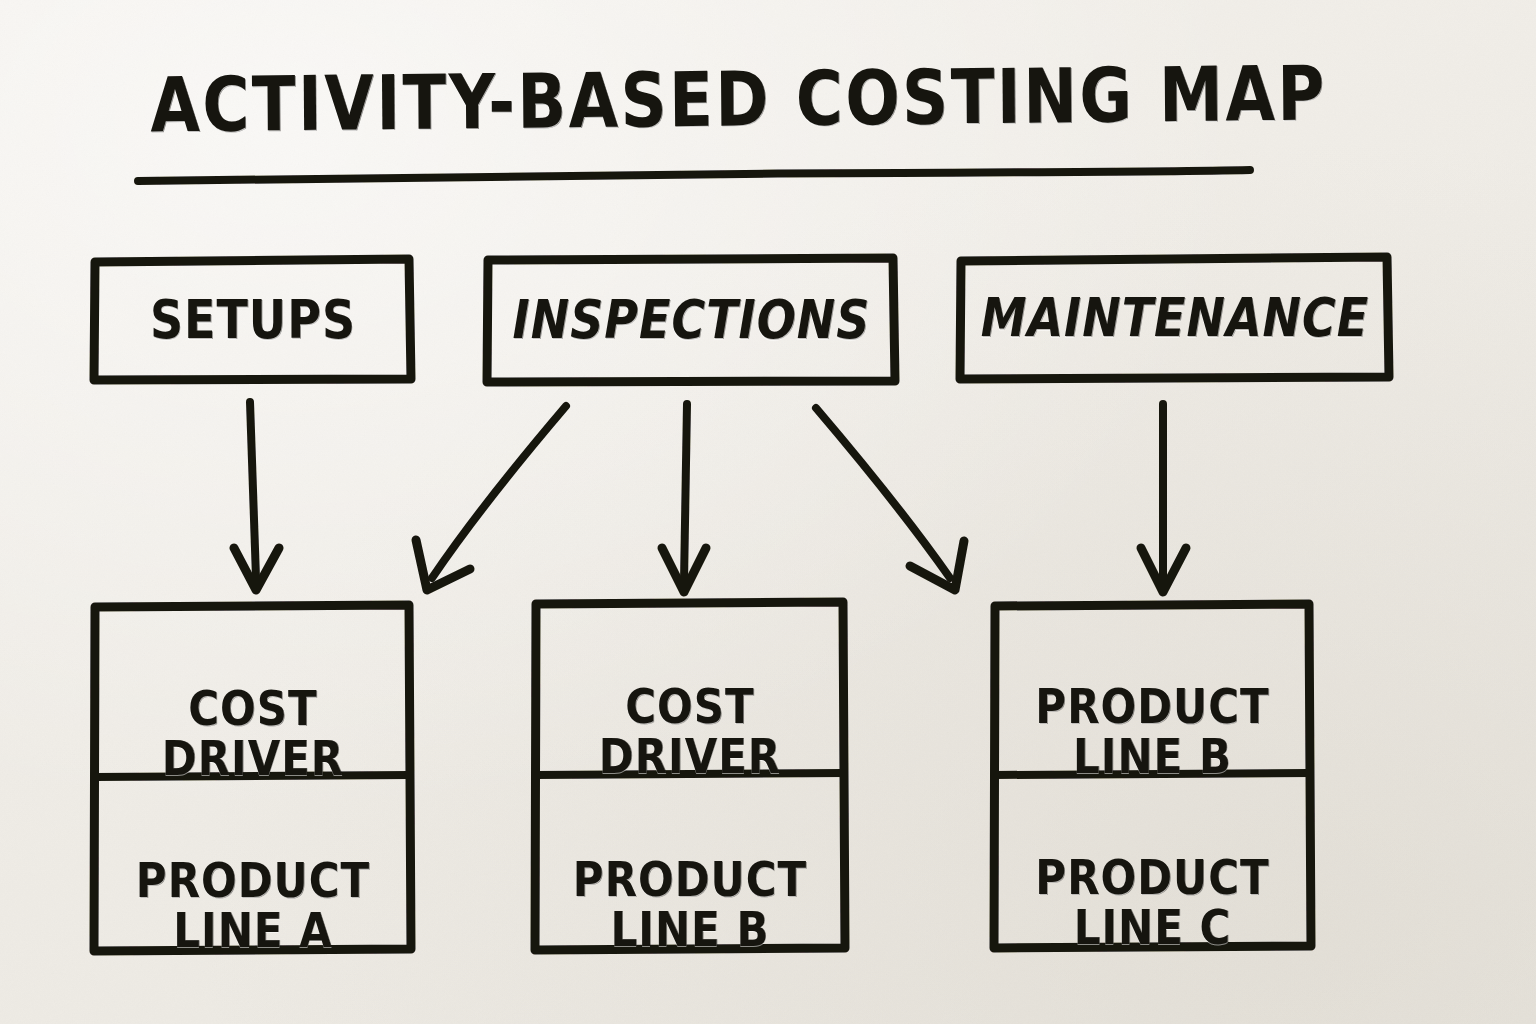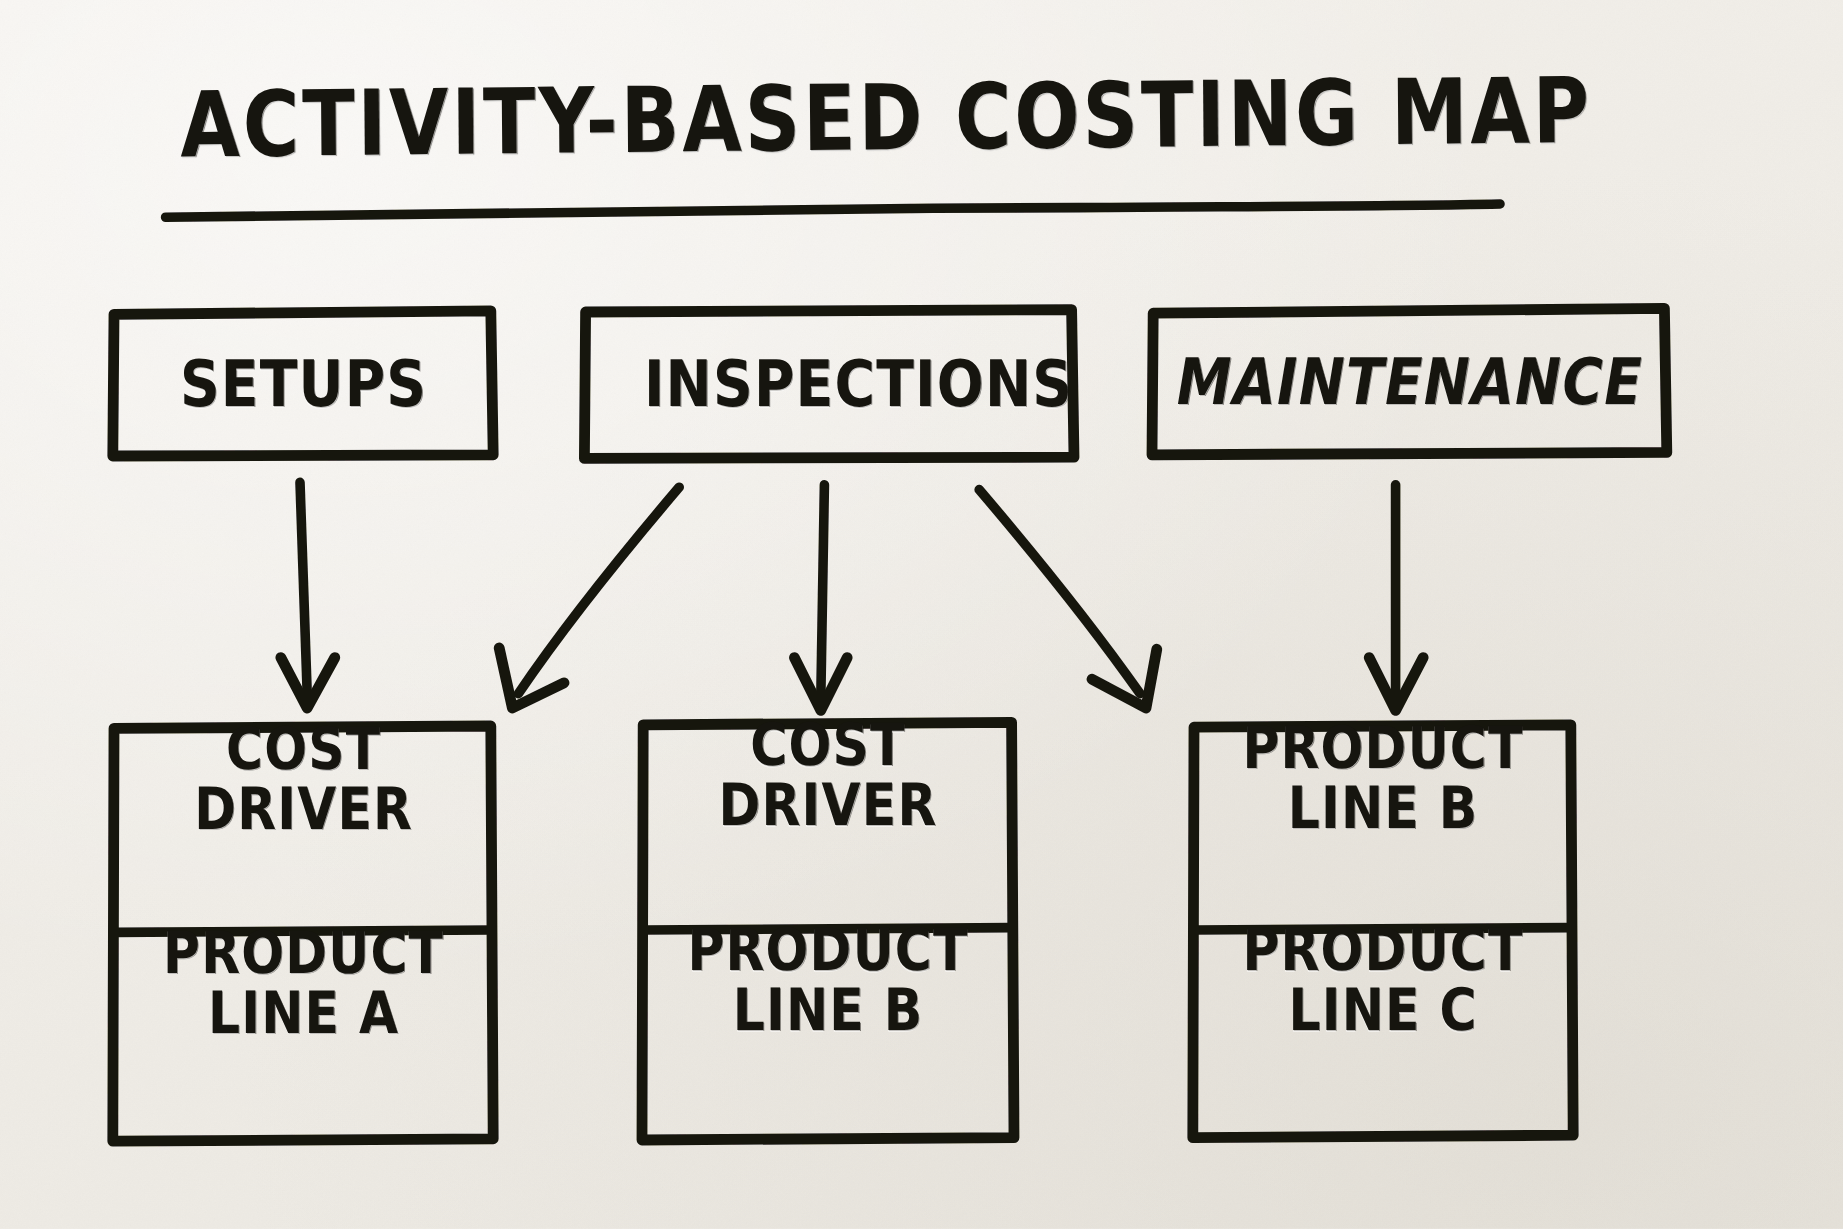--- a/index.html
+++ b/index.html
@@ -78,21 +78,21 @@
   }
 
   
   .activity .box-label { font-size: 46px; }
 
   
   .card-cell {
     position: absolute;
     box-sizing: border-box;
     display: flex;
-    align-items: flex-start;
+    align-items: flex-end;
     justify-content: center;
   }
   .card-cell .box-label { font-size: 42px; }
 </style>
 </head>
 <body>
 
 <div id="paper"></div>
 
 <svg id="grain" width="1536" height="1024">
@@ -159,21 +159,21 @@
 
   </g>
 </svg>
 
 <div class="title">ACTIVITY-BASED COSTING MAP</div>
 
 <div class="box activity" style="left:95px; top:260px; width:316px; height:120px;">
   <div class="box-label">SETUPS</div>
 </div>
 
-<div class="box activity" style="left:512px; top:258px; width:407px; height:124px;">
+<div class="box activity" style="left:488px; top:258px; width:407px; height:124px;font-style:italic;">
   <div class="box-label">INSPECTIONS</div>
 </div>
 
 <div class="box activity" style="left:961px; top:258px; width:428px; height:120px;font-style:italic;">
   <div class="box-label">MAINTENANCE</div>
 </div>
 
 <div class="card-cell" style="left:95px; top:607px; width:316px; height:170px;">
   <div class="box-label">COST
 DRIVER</div>

